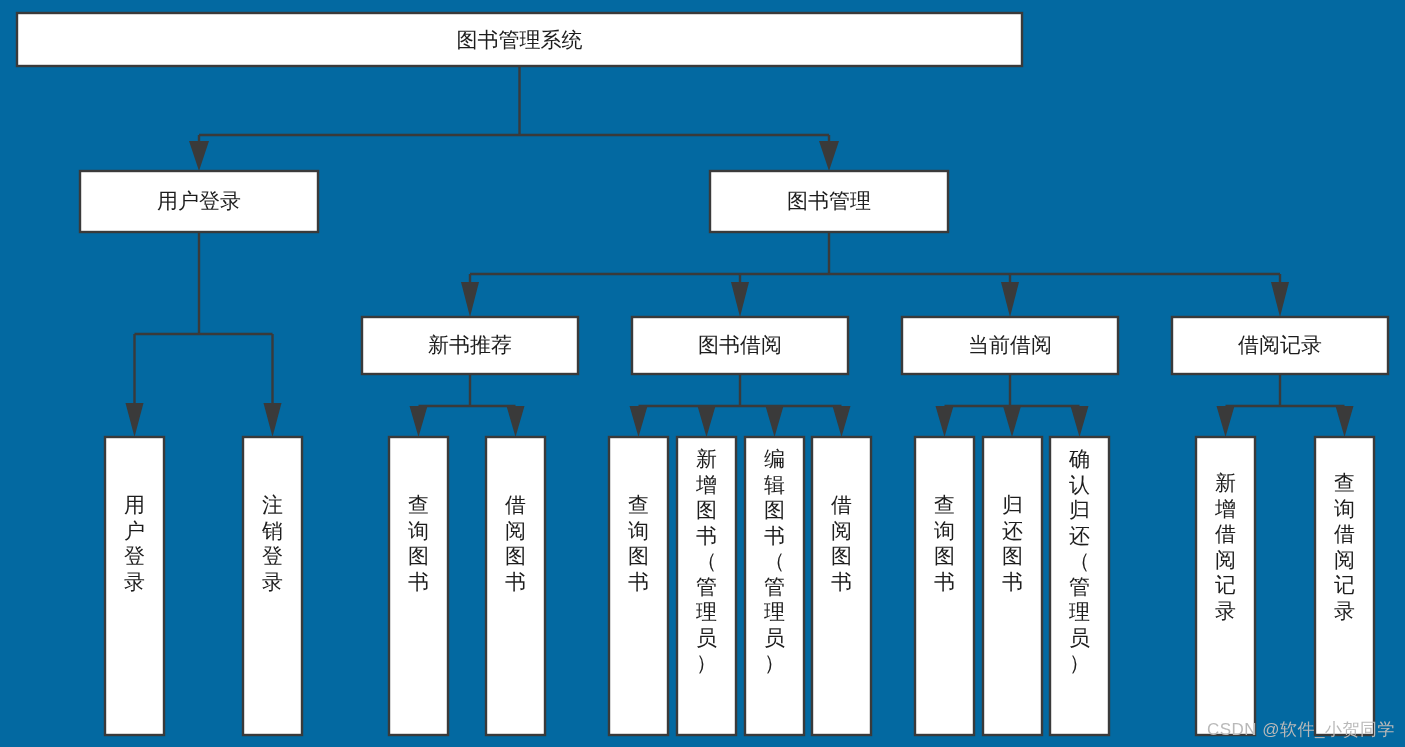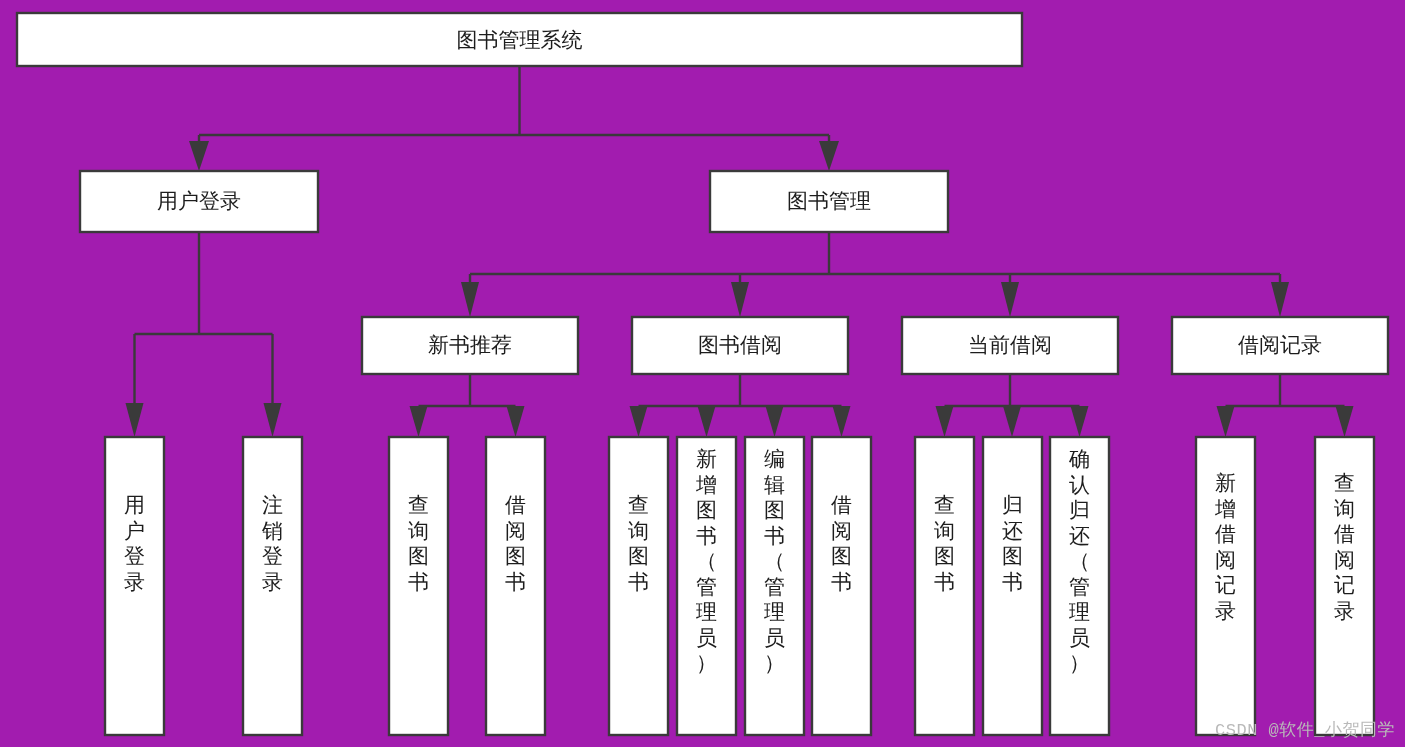--- a/index.html
+++ b/index.html
@@ -10,21 +10,21 @@
   body {
     width: 1405px;
     height: 747px;
     font-family: "Liberation Sans", "DejaVu Sans", sans-serif;
     overflow: hidden;
   }
   #diagram-root {
     position: relative;
     width: 1405px;
     height: 747px;
-    background: #a21caf;
+    background: #0369a1;
   }
   svg#flow {
     position: absolute;
     top: 0; left: 0;
     width: 1405px;
     height: 747px;
   }
   .node-rect {
     fill: #ffffff;
     stroke: #3a3a3a;
@@ -50,21 +50,21 @@
   .node-label-v {
     font-family: "Liberation Sans", "DejaVu Sans", sans-serif;
     font-size: 21px;
     fill: #1d1d1d;
     text-anchor: middle;
   }
   .watermark {
     position: absolute;
     right: 10px;
     bottom: 6px;
-    font-family: Liberation Mono, monospace;
+    font-family: Liberation Sans, sans-serif;
     font-size: 17px;
     color: #b9b9b9;
     letter-spacing: 0.5px;
     white-space: nowrap;
     user-select: none;
   }
 </style>
 </head>
 <body>
 

